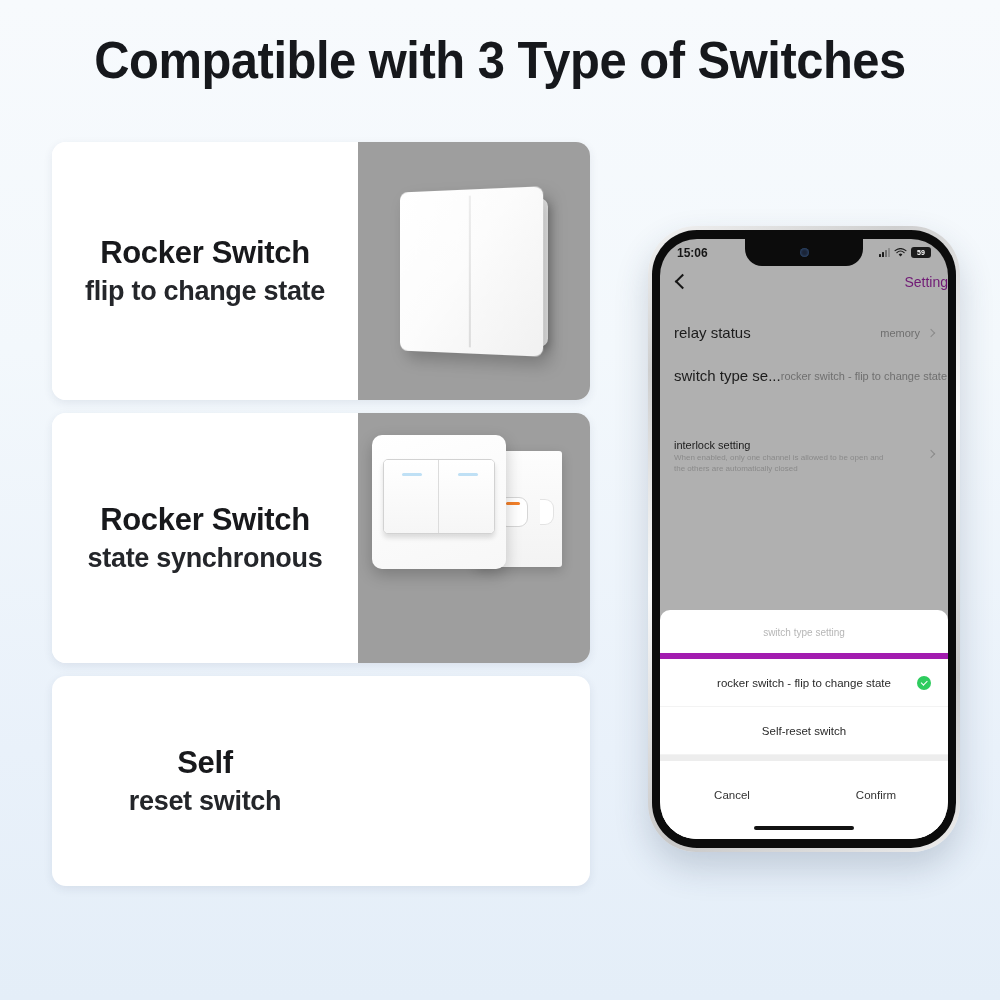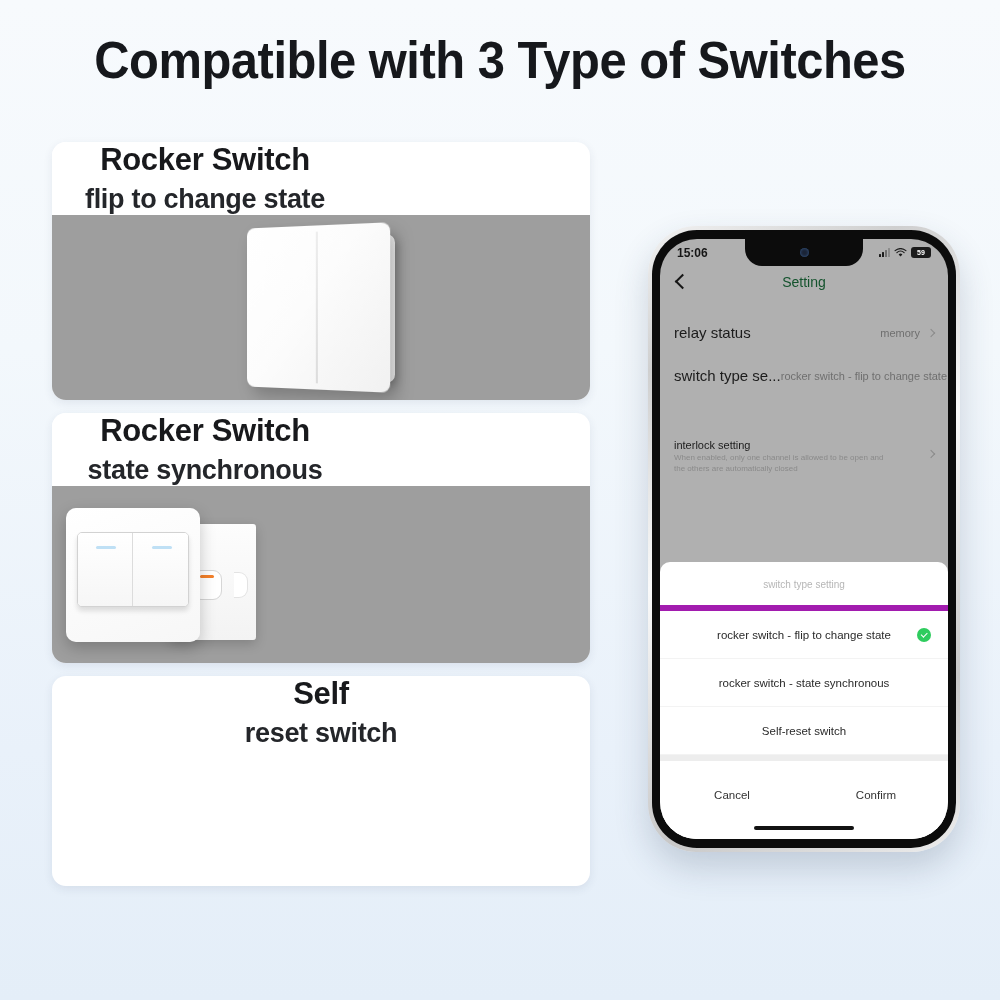--- a/index.html
+++ b/index.html
@@ -29,21 +29,20 @@
 
   
   .cards { position: absolute; left: 52px; top: 142px; width: 546px; }
   .card {
     position: relative;
     display: flex;
     border-radius: 14px;
     overflow: hidden;
     box-shadow: 0 3px 10px rgba(40,60,90,0.09);
     background: #ffffff;
-    flex-direction: column;
   }
   .card.c1 { width: 538px; height: 258px; margin-bottom: 13px; }
   .card.c2 { width: 538px; height: 250px; margin-bottom: 13px; }
   .card.c3 { width: 538px; height: 210px; align-items: center; }
 
   .card-text {
     width: 306px;
     background: #ffffff;
     display: flex;
     flex-direction: column;
@@ -203,22 +202,22 @@
   .wifi svg { display:block; }
   .batt {
     width:20px; height:11px; border-radius:3px; background:#1b1b1b;
     display:flex; align-items:center; justify-content:center;
     color:#fff; font-size:7px; font-weight:700; letter-spacing:0;
   }
 
   
   .navbar {
     position:absolute; top:27px; left:0; width:100%; height:32px;
-    display:flex; align-items:center; justify-content:center;
-    color:#14532d;
+    display:flex; align-items:center; justify-content:flex-end;
+    color:#701a75;
   }
   .navbar .title { font-size:14px; font-weight:400; }
   .back {
     position:absolute; left:13px; top:50%; transform:translateY(-50%);
     width:14px; height:14px;
   }
   .back::before {
     content:""; position:absolute; left:4px; top:1px;
     width:9px; height:9px; border-left:2px solid #171717; border-bottom:2px solid #171717;
     transform: rotate(45deg);
@@ -405,23 +404,20 @@
       </div>
 
       <div class="sheet">
         <div class="sheet-title">switch type setting</div>
 
         <div class="opt">
           <span>rocker switch - flip to change state</span>
           <span class="check"></span>
         </div>
         <div class="opt">
-          <span>rocker switch - state synchronous</span>
-        </div>
-        <div class="opt">
           <span>Self-reset switch</span>
         </div>
 
         <div class="sheet-sep"></div>
 
         <div class="sheet-actions">
           <div class="act">Cancel</div>
           <div class="act">Confirm</div>
         </div>
 

